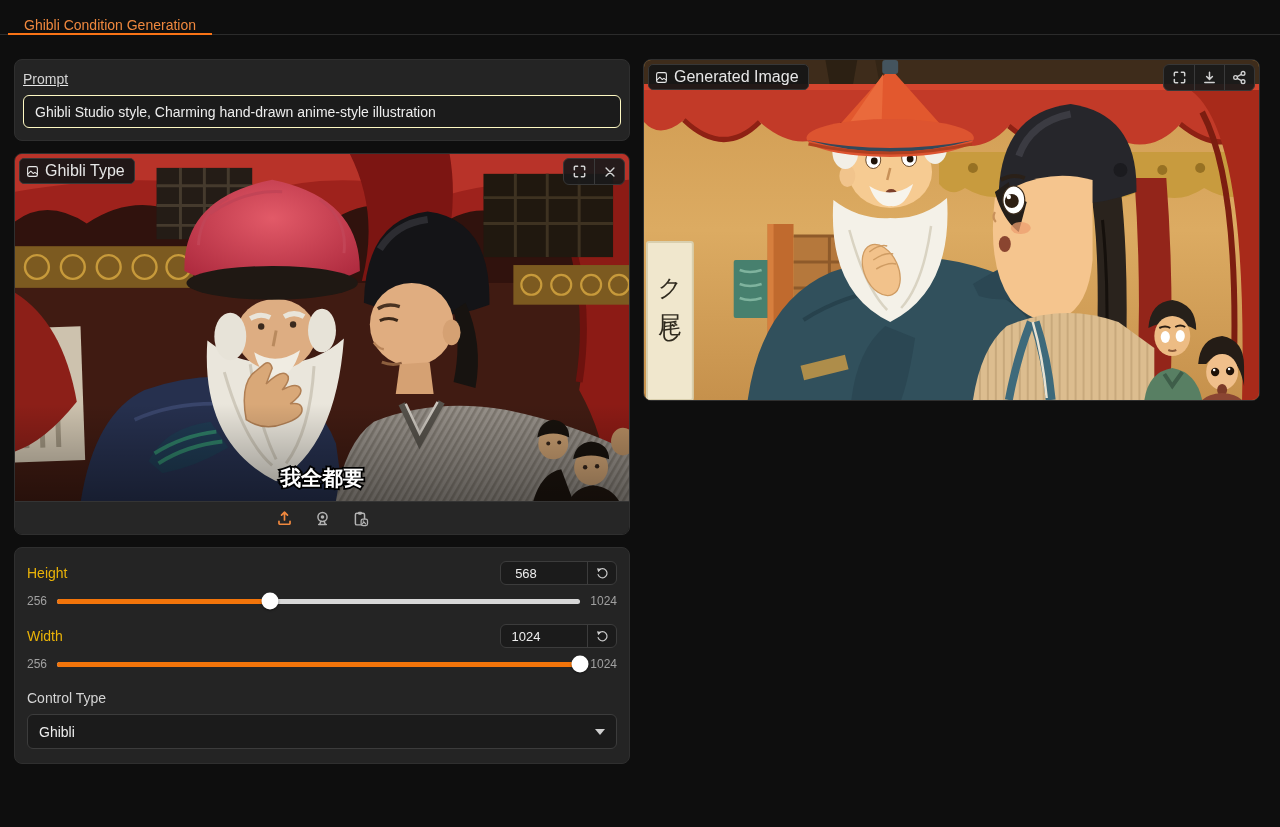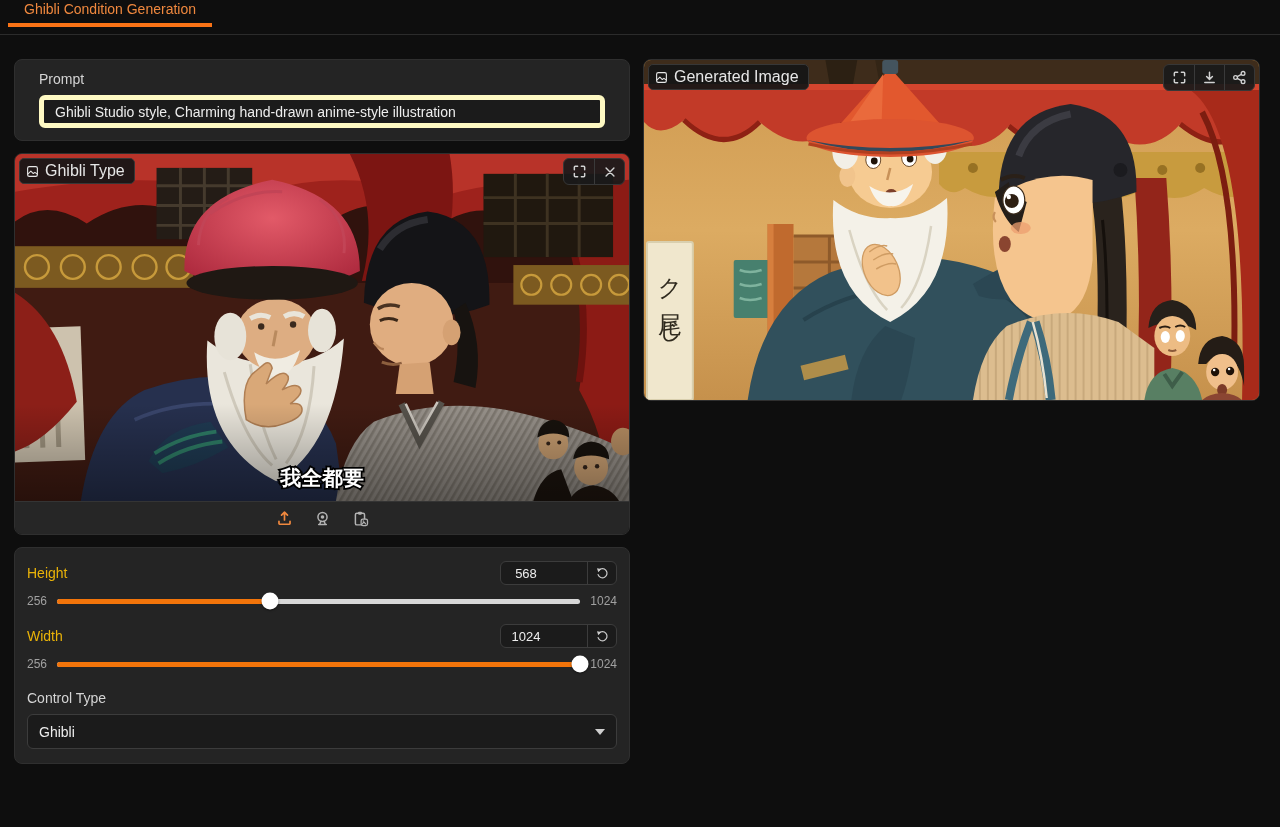--- a/index.html
+++ b/index.html
@@ -5,34 +5,34 @@
   * { box-sizing: border-box; }
   html,body { margin:0; padding:0; }
   body {
     width:1280px; height:827px; overflow:hidden;
     background:#0e0e0e; color:#e8e8e8;
     font-family:"Liberation Sans", sans-serif;
   }
   
   .tabbar { position:relative; height:35px; border-bottom:1px solid #2b2b2b; padding-left:8px; }
   .tab {
-    display:inline-flex; align-items:flex-start; height:26px; padding:0 16px;
+    display:inline-flex; align-items:flex-end; height:35px; padding:0 16px;
     font-size:14px; color:#f0883e; cursor:pointer;
-    border-bottom:4px solid #f97316; margin-bottom:-1px;
+    border-bottom:2px solid #f97316; margin-bottom:-1px;
   }
   
   .layout { display:flex; gap:13px; padding:24px 14px 5px 14px; align-items:flex-start; }
   .col-left { width:616px; flex:none; display:flex; flex-direction:column; gap:12px; }
   .col-right { width:617px; flex:none; }
   .panel { background:#242424; border:1px solid #2f2f2f; border-radius:8px; }
   
-  .prompt-panel { padding:11px 24px 12px; }
+  .prompt-panel { padding:11px 8px 12px;text-decoration:underline; }
   .field-label { display:block; font-size:14px; color:#d4d4d4; margin-bottom:8px; }
   .text-input {
-    width:100%; height:33px; background:#1b1b1b; border:5px solid #fef9c3; border-radius:6px;
+    width:100%; height:33px; background:#1b1b1b; border:1px solid #fef9c3; border-radius:6px;
     color:#ededed; font-size:14px; padding:0 11px; font-family:"Liberation Sans",sans-serif;
   }
   
   .image-panel { position:relative; background:#181818; border:1px solid #2f2f2f; border-radius:8px; overflow:hidden; }
   .image-stage { position:relative; width:100%; }
   .image-stage svg.scene { display:block; width:100%; height:100%; }
   .stage-left { height:347px; }
   .stage-right { height:340px; }
   .badge {
     position:absolute; top:4px; left:4px; display:flex; align-items:center; gap:6px;

